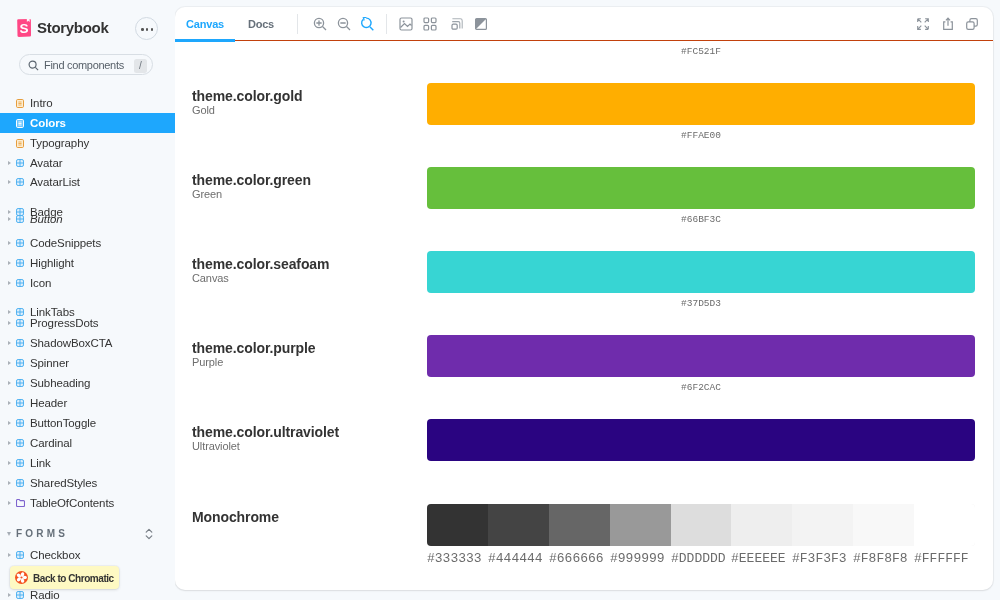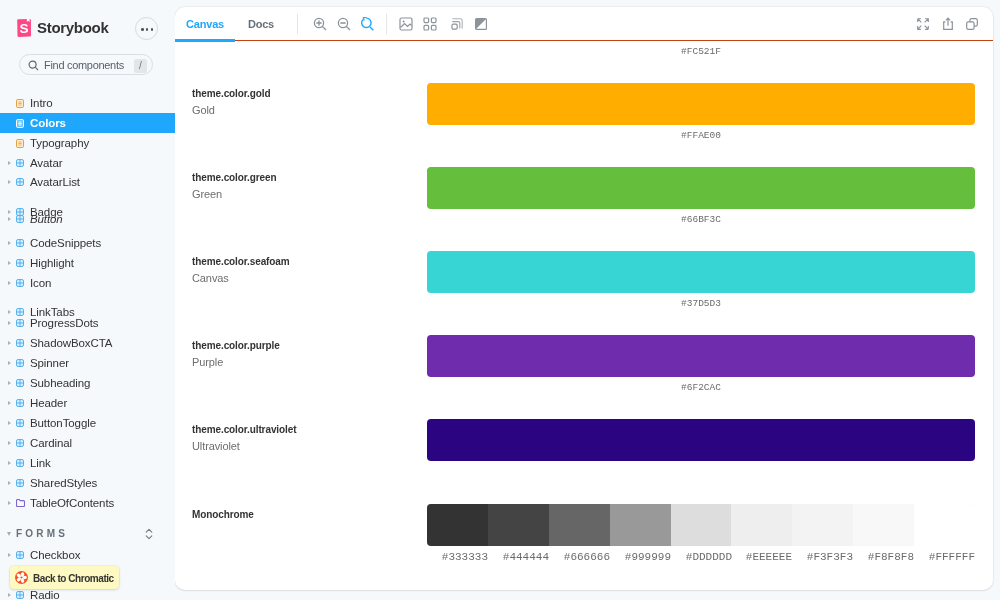--- a/index.html
+++ b/index.html
@@ -43,26 +43,26 @@
 .tab { position:absolute; top:0; height:34px; font-size:11px; font-weight:700; line-height:34px; text-align:center; letter-spacing:-0.2px; }
 .tab.canvas { left:0; width:60px; color:#1EA7FD; }
 .tab.canvas:after { content:""; position:absolute; left:0; bottom:-1px; width:60px; height:3px; background:#1EA7FD; }
 .tab.docs { left:60px; width:52px; color:#66707A; }
 .tsep { position:absolute; top:7px; width:1px; height:20px; background:#E3E6E9; }
 .ticon { position:absolute; top:10px; }
 
 
 .content { position:absolute; left:0; top:35px; width:818px; height:548px; overflow:hidden; }
 .hexlabel { position:absolute; left:252px; width:548px; text-align:center; font-family:"Liberation Mono", monospace; font-size:9.5px; color:#6B6B6B; }
-.rowtitle { position:absolute; left:17px; font-size:10px; font-weight:700; color:#333; letter-spacing:-0.1px; }
+.rowtitle { position:absolute; left:17px; font-size:14px; font-weight:700; color:#333; letter-spacing:-0.1px; }
 .rowsub { position:absolute; left:17px; font-size:11px; color:#6E6E6E; letter-spacing:-0.1px; }
 .bar { position:absolute; left:252px; width:548px; height:42px; border-radius:4px; }
 .mono { position:absolute; left:252px; width:548px; height:42px; border-radius:4px; overflow:hidden; display:flex; box-shadow:inset 0 0 0 1px rgba(0,0,0,0.08); }
 .mono i { flex:1 1 0; }
-.mlabel { position:absolute; font-family:"Liberation Mono", monospace; font-size:11px; color:#6B6B6B; text-align:right; width:61px; }
+.mlabel { position:absolute; font-family:"Liberation Mono", monospace; font-size:13px; color:#6B6B6B; text-align:left; width:61px; }
 </style>
 </head>
 <body>
 
 <div class="panel">
   <div class="toolbar">
     <div class="tab canvas">Canvas</div>
     <div class="tab docs">Docs</div>
     <div class="tsep" style="left:122px;"></div>
     <svg class="ticon" width="14" height="14" viewBox="0 0 14 14" style="left:138px;" fill="none" stroke="#8C939B" stroke-width="1.3">

